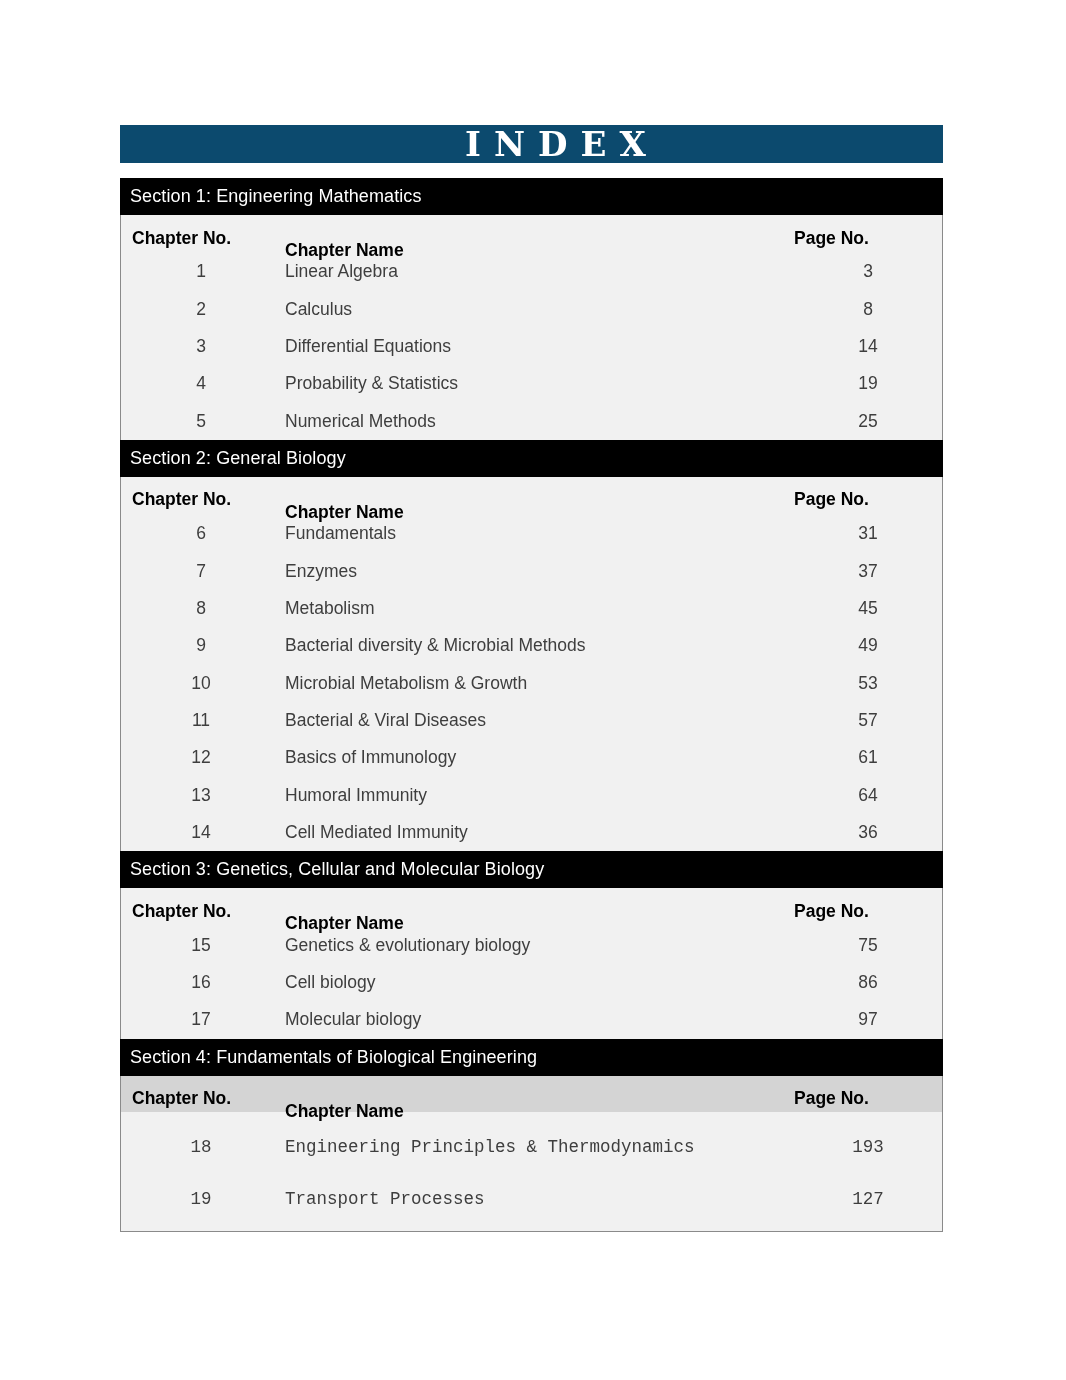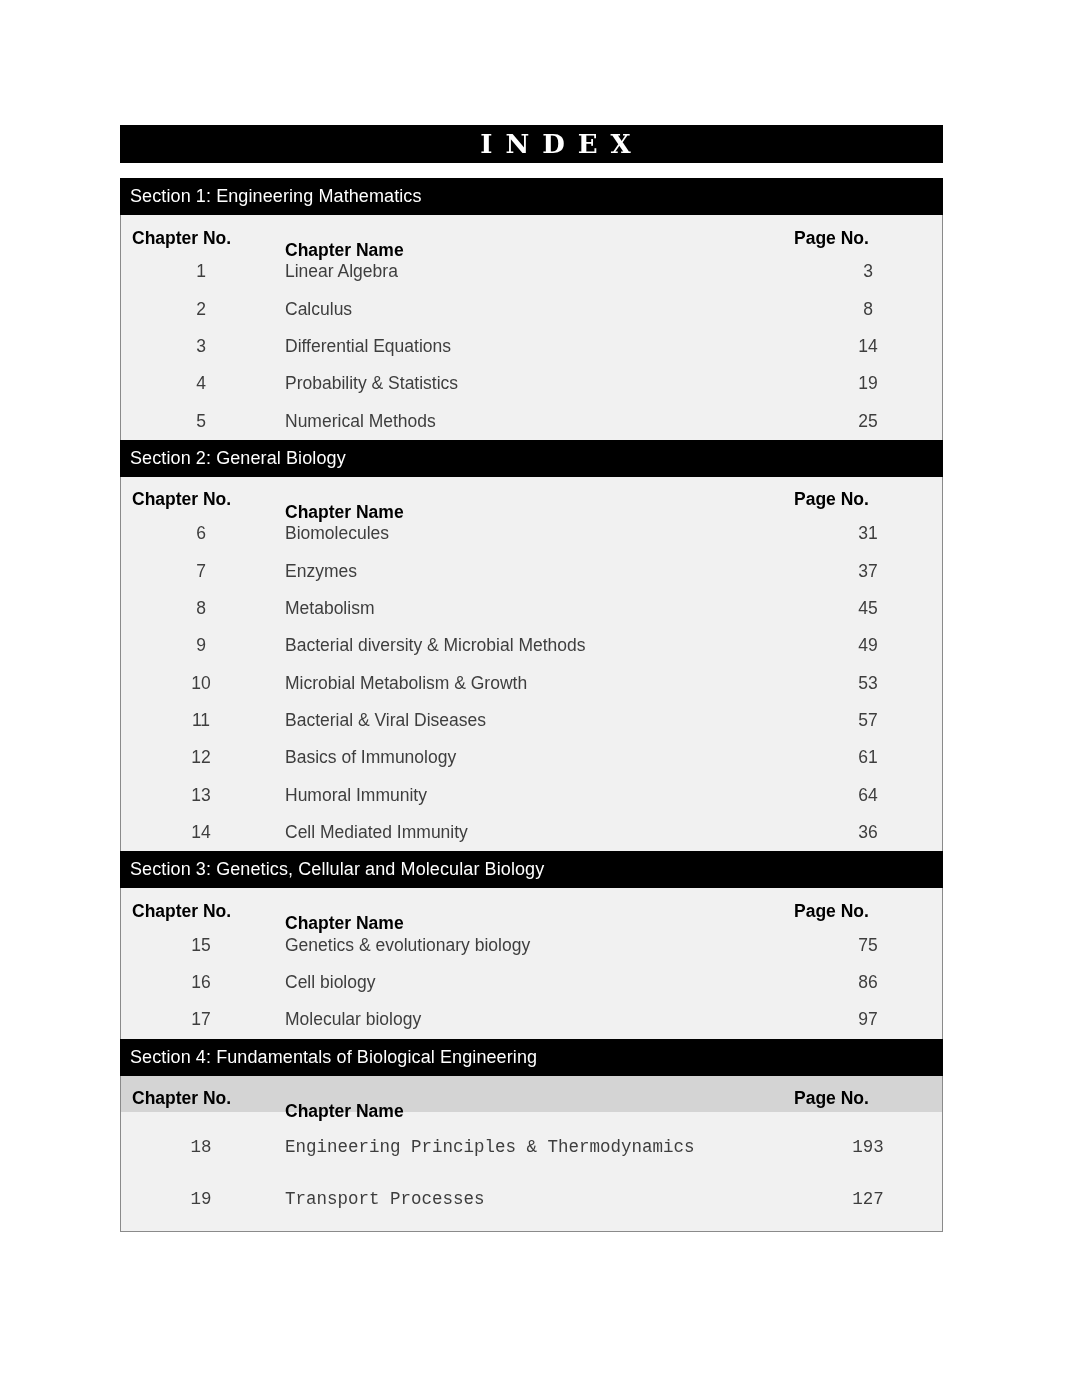--- a/index.html
+++ b/index.html
@@ -11,26 +11,26 @@
     font-family:"Liberation Sans", sans-serif;
     overflow:hidden;
   }
   .content {
     position:absolute;
     left:120px; top:125px;
     width:823px;
   }
   .index-bar {
     height:38px;
-    background:#000000;
+    background:#0c4a6e;
     color:#ffffff;
     text-align:center;
     font-family:"DejaVu Serif", serif;
     font-weight:bold;
-    font-size:26px;
+    font-size:34px;
     line-height:38px;
     letter-spacing:13px;
     text-indent:13px;
     margin-bottom:15px;
     padding-left:48px;
   }
   .section-bar {
     background:#000000;
     color:#ffffff;
     font-weight:normal;
@@ -122,21 +122,21 @@
       <div class="section-bar">Section 2: General Biology</div>
       <div class="tbl">
         <div class="thead">
           <span class="c1">Chapter No.</span>
           <span class="c2">Chapter Name</span>
           <span class="c3">Page No.</span>
         </div>
         <div class="tbody">
           <div class="row">
             <span class="c1">6</span>
-            <span class="c2">Biomolecules</span>
+            <span class="c2">Fundamentals</span>
             <span class="c3">31</span>
           </div>
           <div class="row">
             <span class="c1">7</span>
             <span class="c2">Enzymes</span>
             <span class="c3">37</span>
           </div>
           <div class="row">
             <span class="c1">8</span>
             <span class="c2">Metabolism</span>

